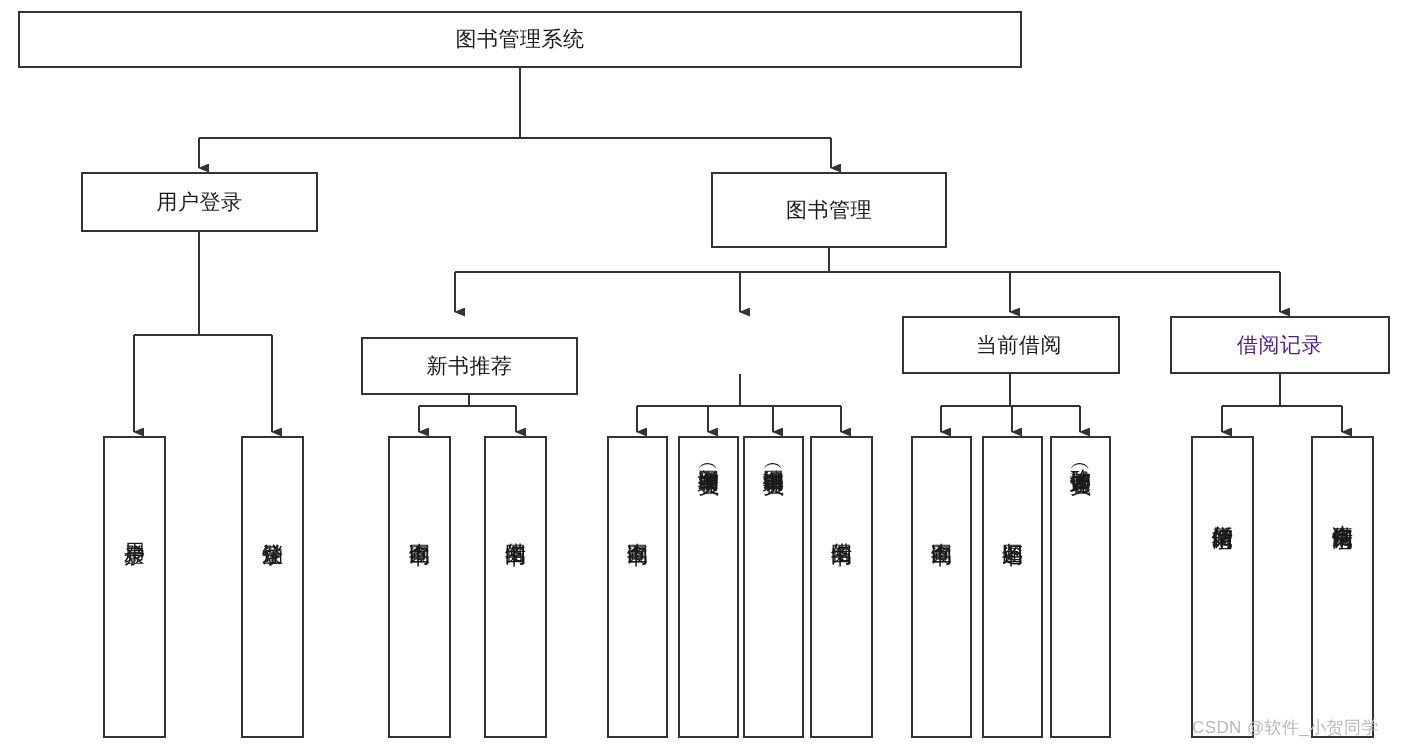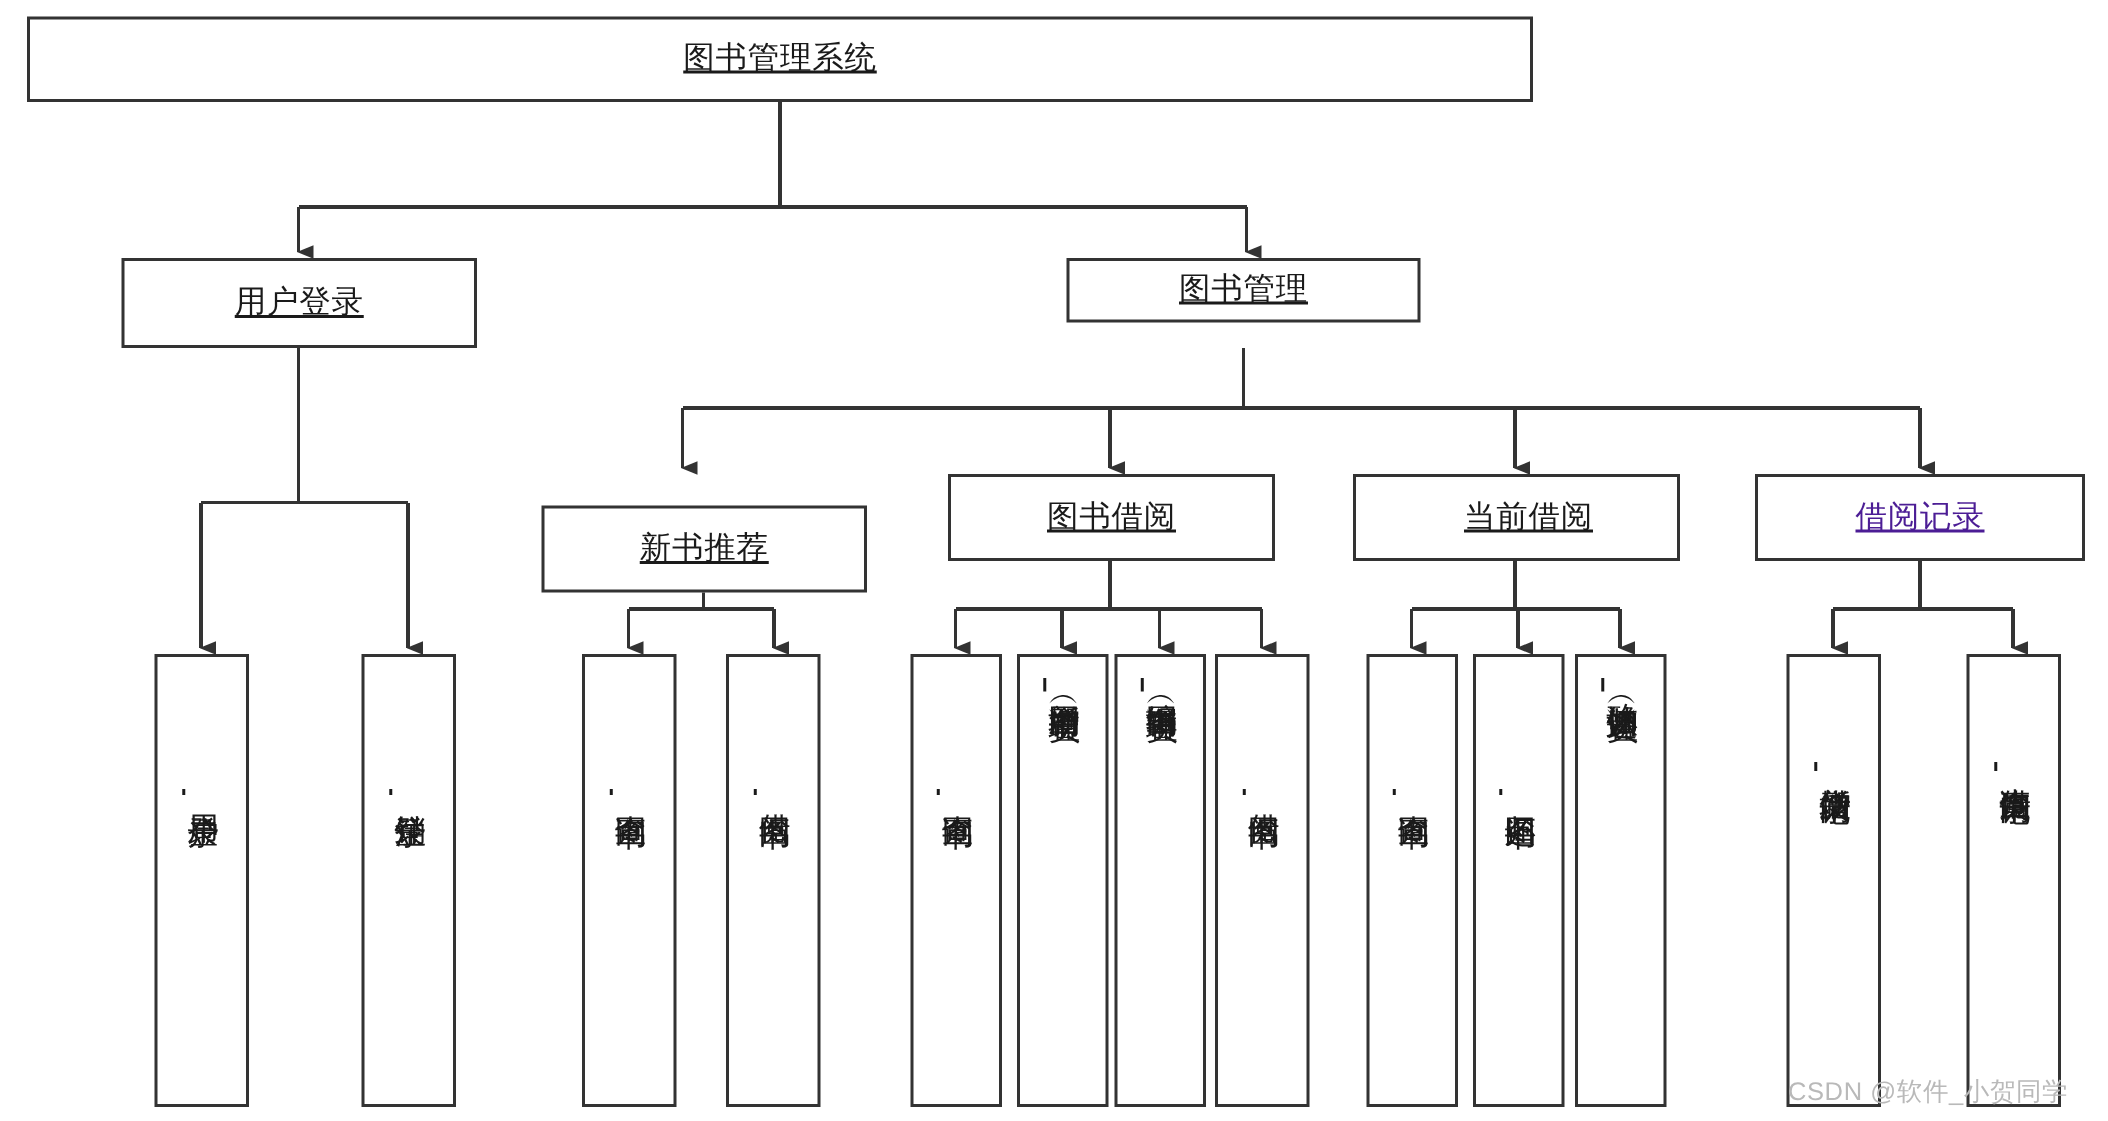--- a/index.html
+++ b/index.html
@@ -34,21 +34,20 @@
     display: flex;
     align-items: center;
     justify-content: center;
     color: #1a1a1a;
   }
   .node-label {
     display: block;
     text-align: right;
     line-height: 1.18;
     white-space: pre;
-    text-decoration: underline;
   }
   .node.horizontal .node-label {
     font-size: 21px;
     letter-spacing: 0.5px;
   }
   .node.vertical {
     align-items: flex-start;
     justify-content: center;
     padding-top: 10px;
   }
@@ -133,29 +132,26 @@
     </g>
   </svg>
 
   <div class="node horizontal" style="left: 18px; top: 11px; width: 1004px; height: 57px; border-color: rgb(51, 51, 51); background: rgb(255, 255, 255); color: rgb(26, 26, 26);">
     <span class="node-label">图书管理系统</span>
   </div>
 
   <div class="node horizontal" style="left: 81px; top: 172px; width: 237px; height: 60px; border-color: rgb(51, 51, 51); background: rgb(255, 255, 255); color: rgb(26, 26, 26);">
     <span class="node-label">用户登录</span>
   </div>
-  <div class="node horizontal" style="left: 711px; top: 172px; width: 236px; height: 43px; border-color: rgb(51, 51, 51); background: rgb(255, 255, 255); color: rgb(26, 26, 26);">
+  <div class="node horizontal" style="left: 711px; top: 172px; width: 236px; height: 76px; border-color: rgb(51, 51, 51); background: rgb(255, 255, 255); color: rgb(26, 26, 26);">
     <span class="node-label">图书管理</span>
   </div>
 
   <div class="node horizontal" style="left: 361px; top: 316px; width: 217px; height: 58px; border-color: rgb(51, 51, 51); background: rgb(255, 255, 255); color: rgb(26, 26, 26); margin-top: 21px;">
     <span class="node-label">新书推荐</span>
-  </div>
-  <div class="node horizontal" style="left: 632px; top: 316px; width: 218px; height: 58px; border-color: rgb(51, 51, 51); background: rgb(255, 255, 255); color: rgb(26, 26, 26);">
-    <span class="node-label">图书借阅</span>
   </div>
   <div class="node horizontal" style="left: 902px; top: 316px; width: 218px; height: 58px; border-color: rgb(51, 51, 51); background: rgb(255, 255, 255); color: rgb(26, 26, 26); padding-left: 16px;">
     <span class="node-label">当前借阅</span>
   </div>
   <div class="node horizontal" style="left: 1170px; top: 316px; width: 220px; height: 58px; border-color: rgb(51, 51, 51); background: rgb(255, 255, 255); color: #4c1d95;">
     <span class="node-label">借阅记录</span>
   </div>
 
   <div class="node vertical mid" style="left: 103px; top: 436px; width: 63px; height: 302px; border-color: rgb(51, 51, 51); background: rgb(255, 255, 255); color: rgb(26, 26, 26);">
     <span class="node-label">用户登录</span>

